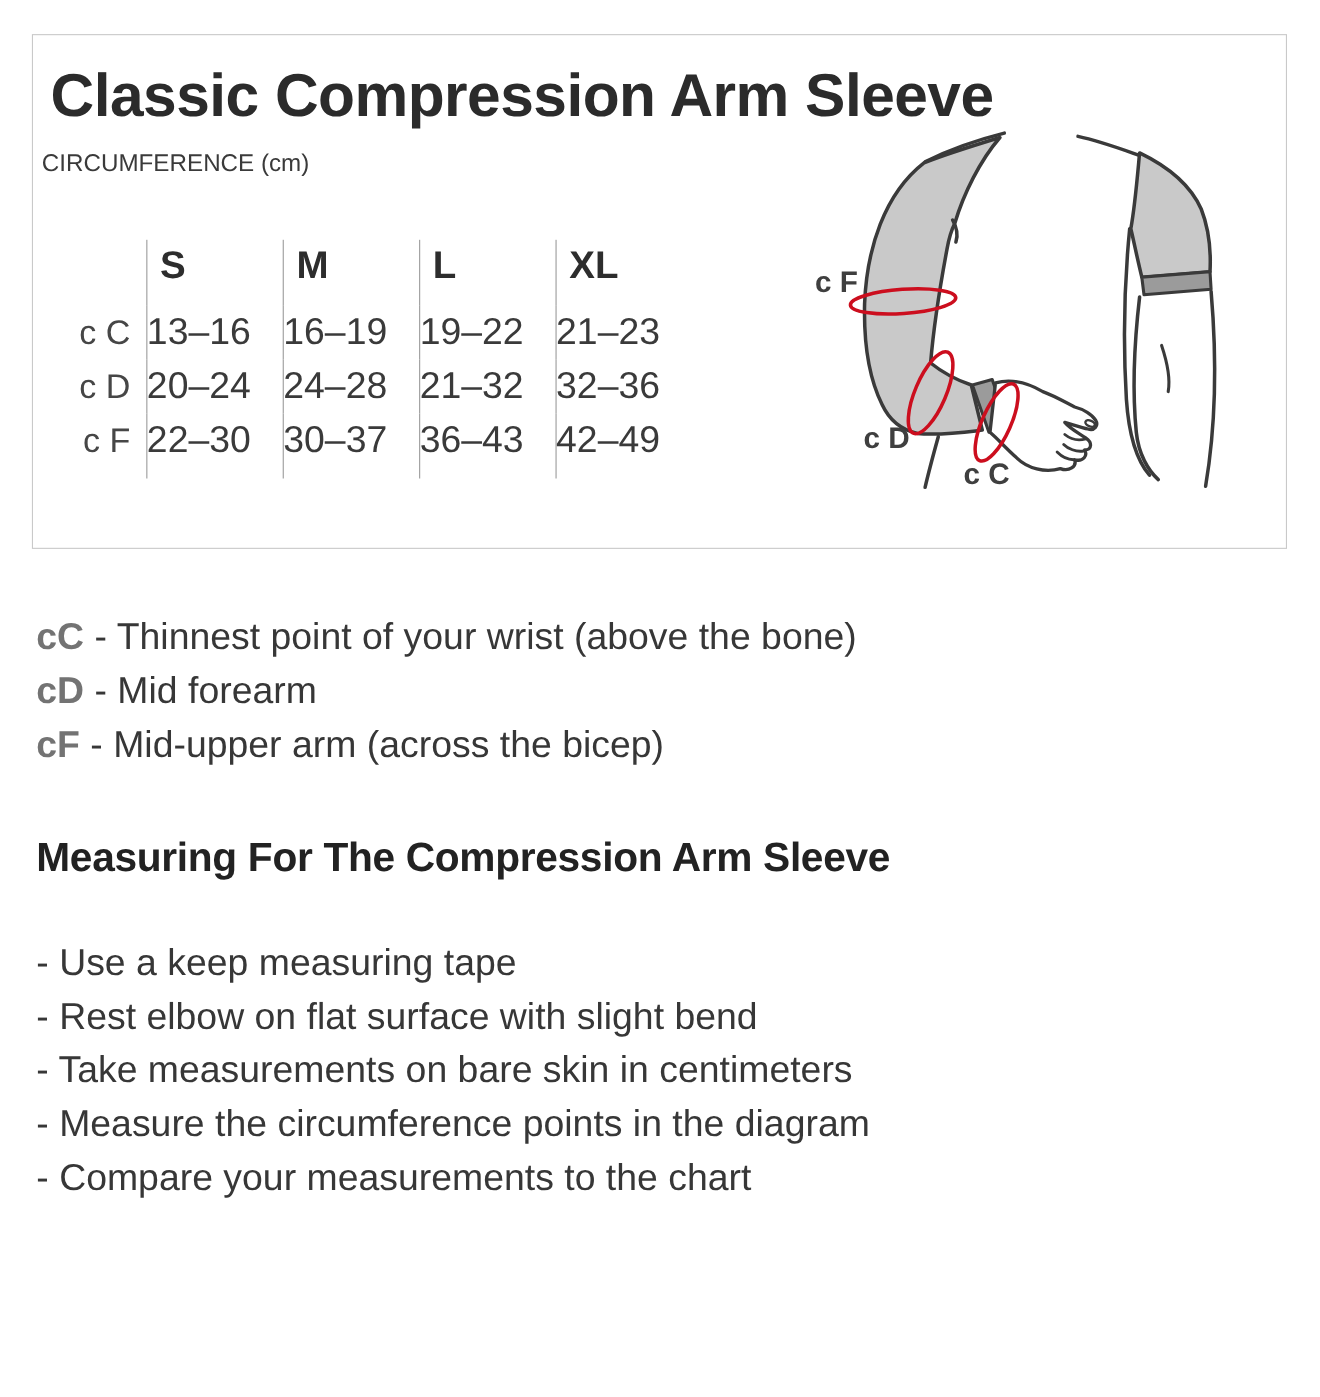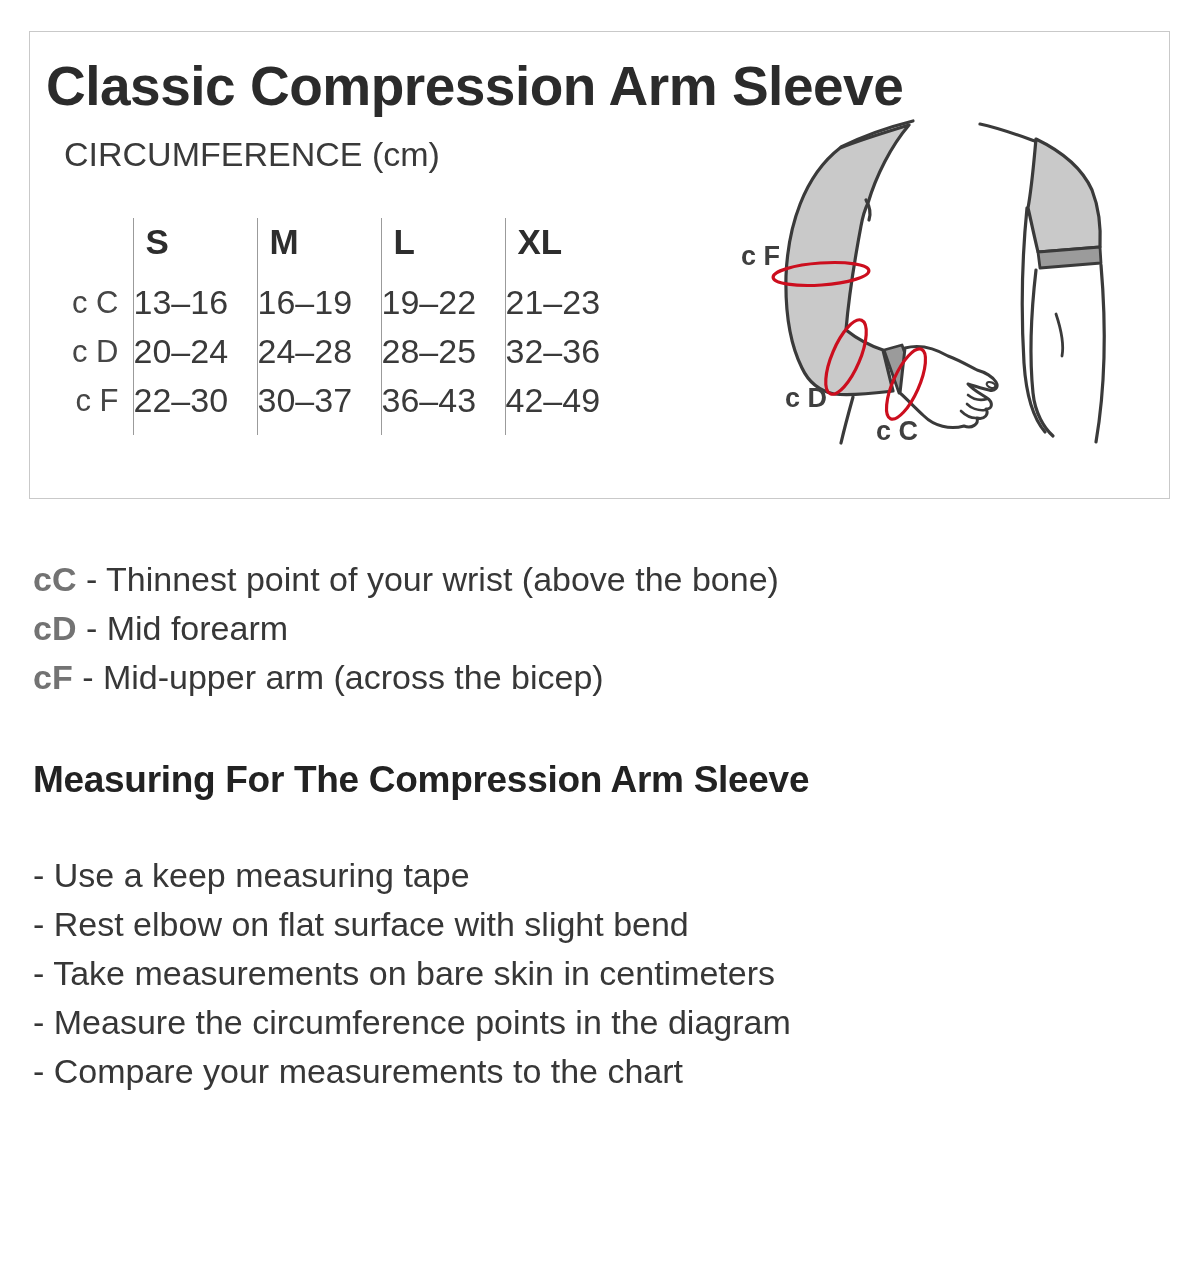--- a/index.html
+++ b/index.html
@@ -18,22 +18,22 @@
     width:1141px; height:468px;
     border:1px solid #c9c9c9;
     background:#ffffff;
   }
   .box-title {
     position:absolute; left:16px; top:22px;
     font-size:55px; font-weight:bold; color:#2b2b2b;
     letter-spacing:-0.5px; white-space:nowrap;
   }
   .box-subtitle {
-    position:absolute; left:34px; top:103px;
-    font-size:34px; font-weight:400; color:#3a3a3a;
+    position:absolute; left:8px; top:103px;
+    font-size:22px; font-weight:400; color:#3a3a3a;
     white-space:nowrap;
   }
 
   
   table.size-table {
     position:absolute; left:18px; top:186px;
     border-collapse:collapse;
     font-size:34px; color:#3a3a3a;
   }
   .size-table th, .size-table td {
@@ -107,21 +107,21 @@
           <td class="row-label">c C</td>
           <td>13–16</td>
           <td>16–19</td>
           <td>19–22</td>
           <td>21–23</td>
         </tr>
         <tr>
           <td class="row-label">c D</td>
           <td>20–24</td>
           <td>24–28</td>
-          <td>28–25</td>
+          <td>21–32</td>
           <td>32–36</td>
         </tr>
         <tr>
           <td class="row-label">c F</td>
           <td>22–30</td>
           <td>30–37</td>
           <td>36–43</td>
           <td>42–49</td>
         </tr>
       </tbody>

